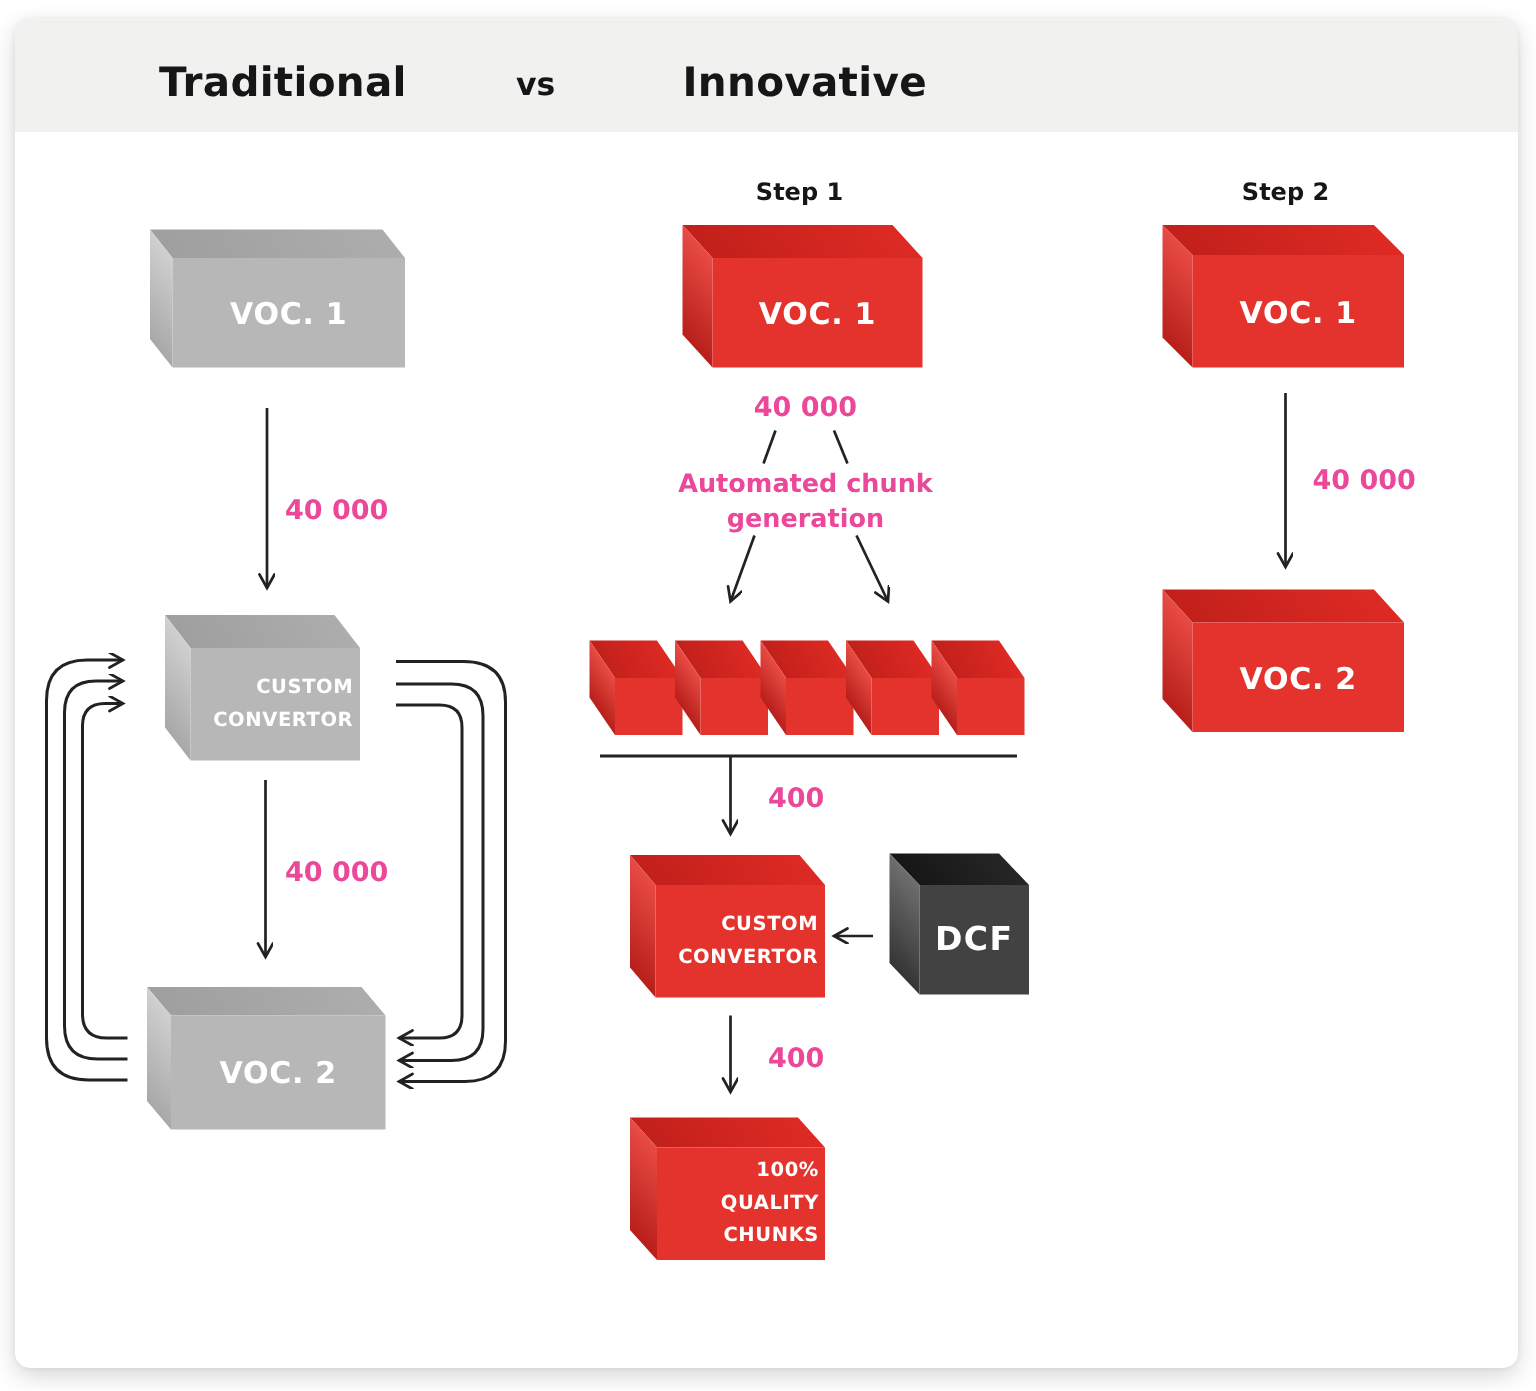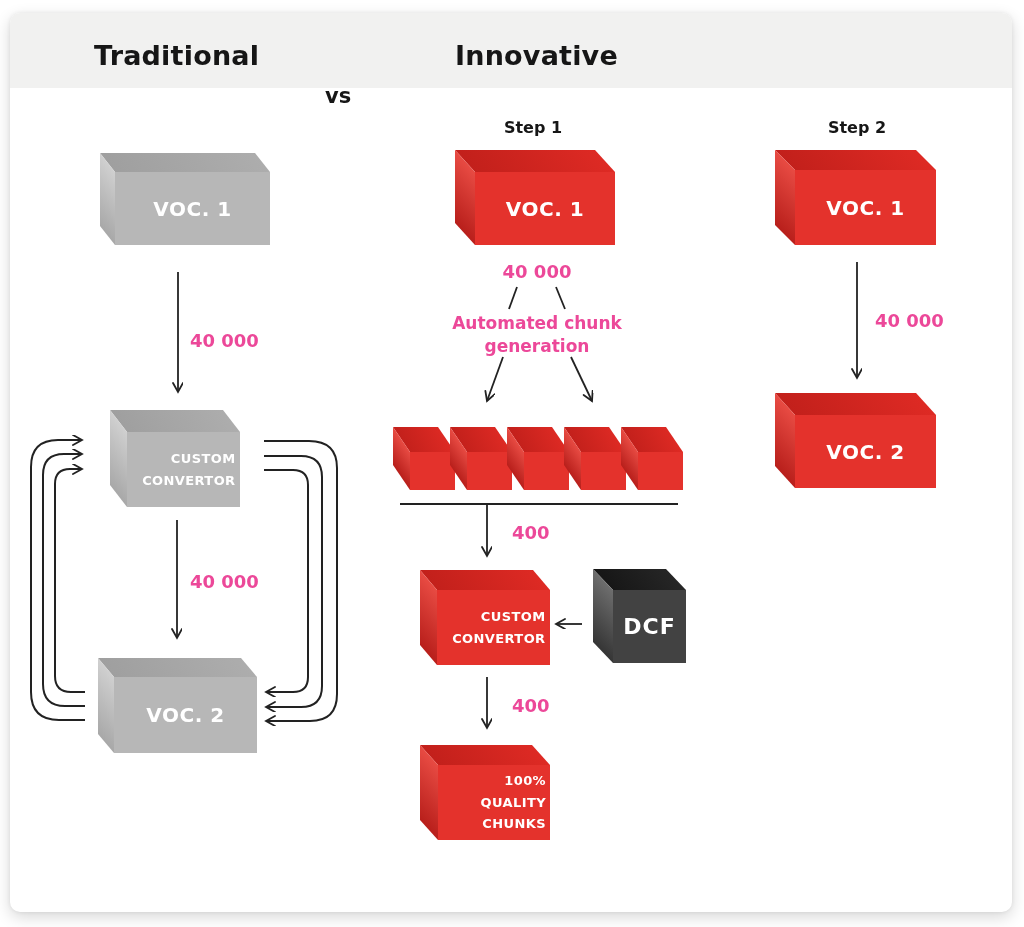--- a/index.html
+++ b/index.html
@@ -46,22 +46,22 @@
 
   svg.overlay{position:absolute;left:0;top:0;pointer-events:none;}
 </style>
 </head>
 <body>
 
 <div class="stage">
   <div class="card"></div>
   <div class="band"></div>
 
-  <div class="h-title" style="left:94px;">Traditional</div>
-  <div class="h-vs" style="left:325px;margin-top:40px;">vs</div>
+  <div class="h-title" style="left:106px;">Traditional</div>
+  <div class="h-vs" style="left:344px;">vs</div>
   <div class="h-title" style="left:455px;">Innovative</div>
 
   <svg class="overlay" width="1024" height="927" viewBox="0 0 1024 927">
     <defs>
       <marker id="ah" markerUnits="userSpaceOnUse" markerWidth="14" markerHeight="14" refX="10" refY="5" orient="auto">
         <path d="M1,0 L10,5 L1,10" fill="none" stroke="#222222" stroke-width="1.8" stroke-linecap="round"></path>
       </marker>
     </defs>
     <g stroke="#222222" stroke-width="1.8" fill="none">
 

